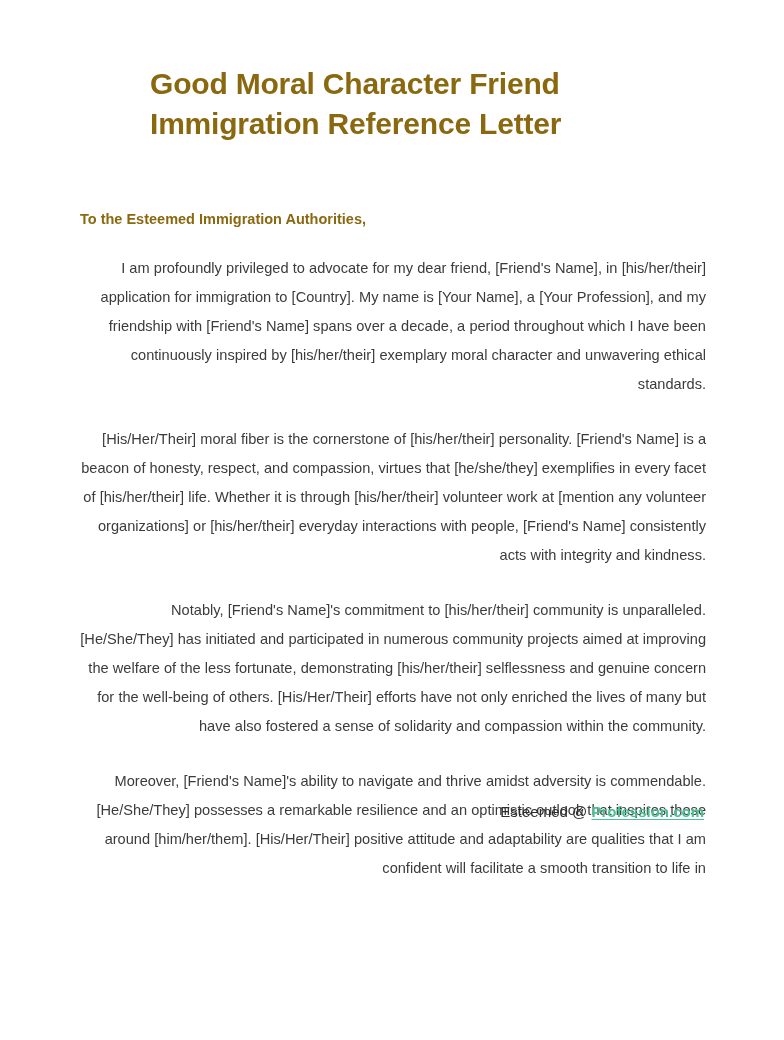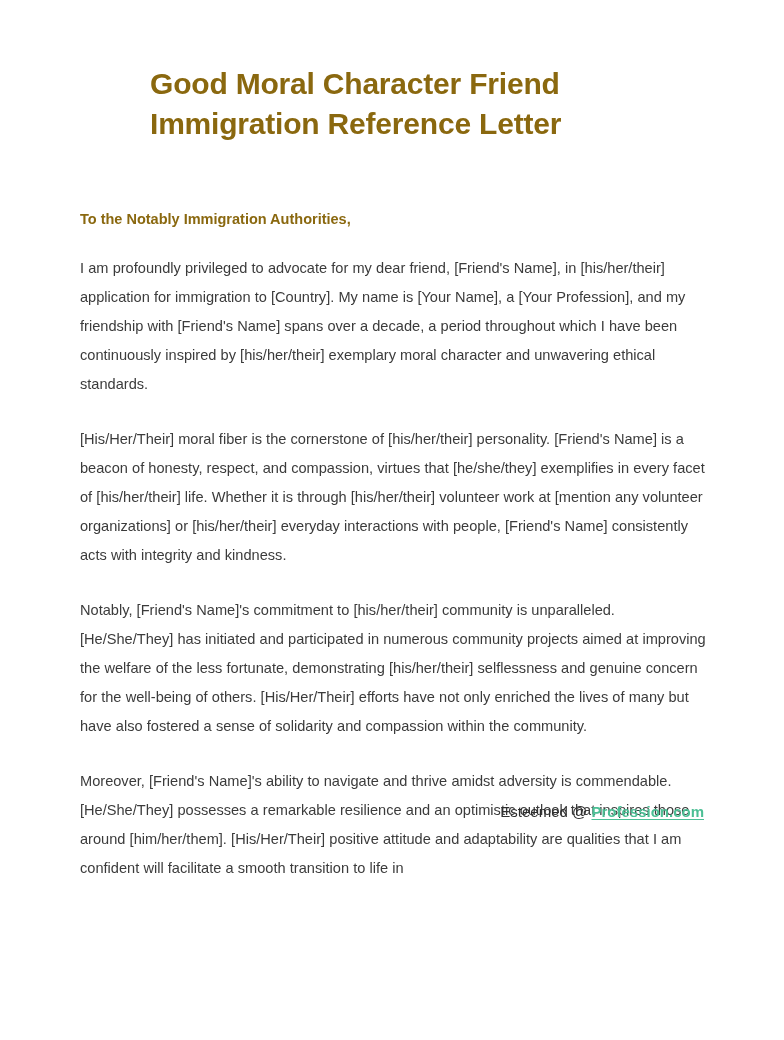--- a/index.html
+++ b/index.html
@@ -46,21 +46,21 @@
     font-size: 14.5px;
     line-height: 22px;
     font-weight: bold;
     color: #8a680f;
   }
   .para {
     margin: 0 0 26px 0;
     font-size: 14.6px;
     line-height: 29px;
     color: #3b3b3b;
-    text-align: left;
+    text-align: right;
     word-spacing: 0.1px;
   }
   .para:last-child {
     margin-bottom: 1px;
   }
   .footer {
     position: absolute;
     left: 0;
     right: 0;
     bottom: 22px;
@@ -83,21 +83,21 @@
 </style>
 </head>
 <body>
 
 <div class="page">
 
   <h1 class="doc-title">Good Moral Character Friend Immigration Reference Letter</h1>
 
   <div class="letter-body">
 
-    <p class="salutation">To the Notably Immigration Authorities,</p>
+    <p class="salutation">To the Esteemed Immigration Authorities,</p>
 
     <p class="para">I am profoundly privileged to advocate for my dear friend, [Friend's Name], in [his/her/their] application for immigration to [Country]. My name is [Your Name], a [Your Profession], and my friendship with [Friend's Name] spans over a decade, a period throughout which I have been continuously inspired by [his/her/their] exemplary moral character and unwavering ethical standards.</p>
 
     <p class="para">[His/Her/Their] moral fiber is the cornerstone of [his/her/their] personality. [Friend's Name] is a beacon of honesty, respect, and compassion, virtues that [he/she/they] exemplifies in every facet of [his/her/their] life. Whether it is through [his/her/their] volunteer work at [mention any volunteer organizations] or [his/her/their] everyday interactions with people, [Friend's Name] consistently acts with integrity and kindness.</p>
 
     <p class="para">Notably, [Friend's Name]'s commitment to [his/her/their] community is unparalleled. [He/She/They] has initiated and participated in numerous community projects aimed at improving the welfare of the less fortunate, demonstrating [his/her/their] selflessness and genuine concern for the well-being of others. [His/Her/Their] efforts have not only enriched the lives of many but have also fostered a sense of solidarity and compassion within the community.</p>
 
     <p class="para">Moreover, [Friend's Name]'s ability to navigate and thrive amidst adversity is commendable. [He/She/They] possesses a remarkable resilience and an optimistic outlook that inspires those around [him/her/them]. [His/Her/Their] positive attitude and adaptability are qualities that I am confident will facilitate a smooth transition to life in</p>
 
   </div>

